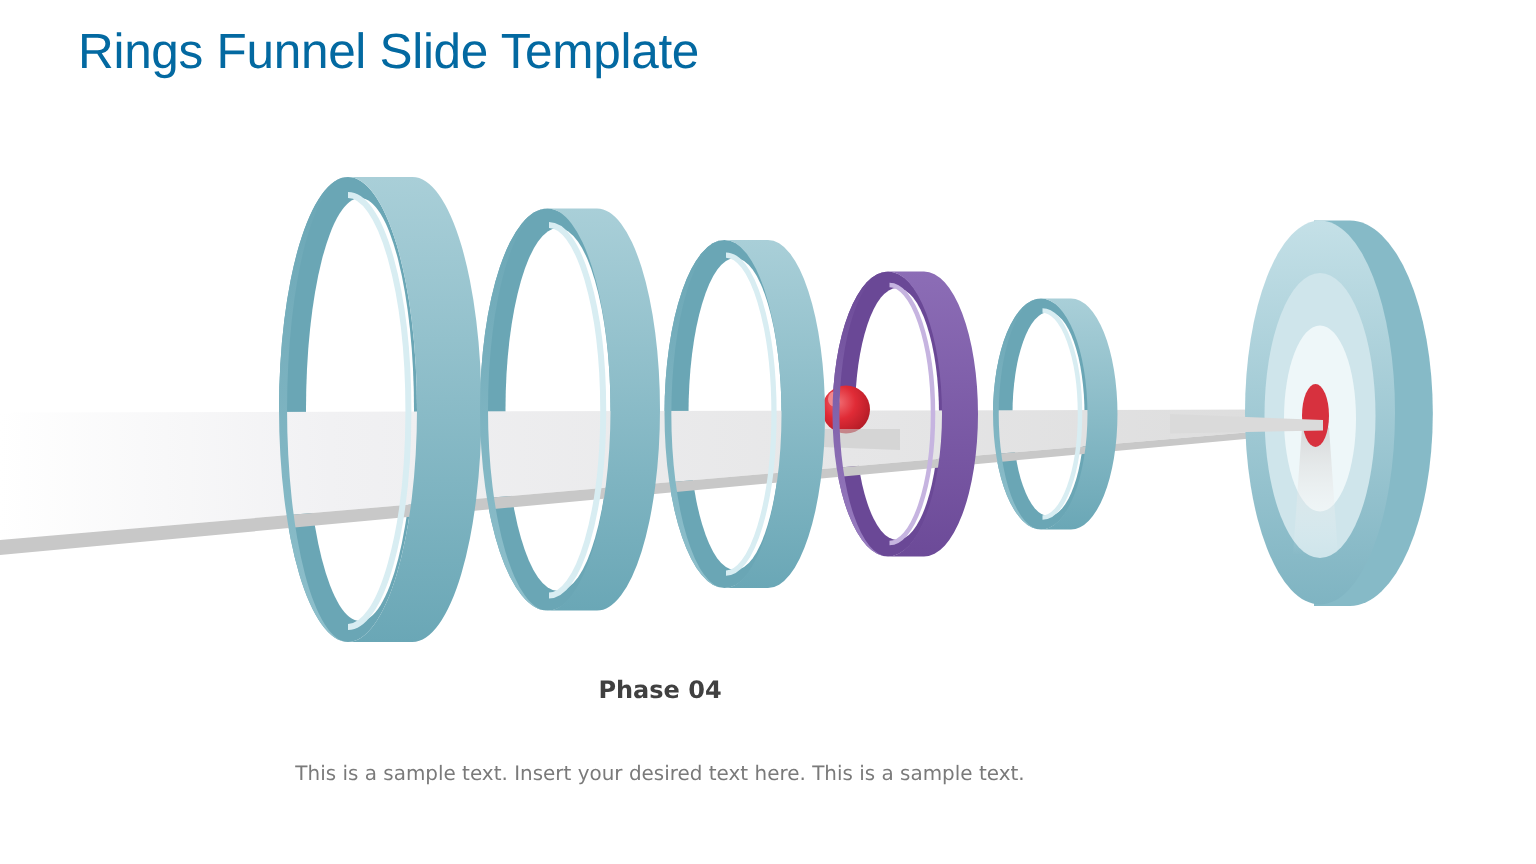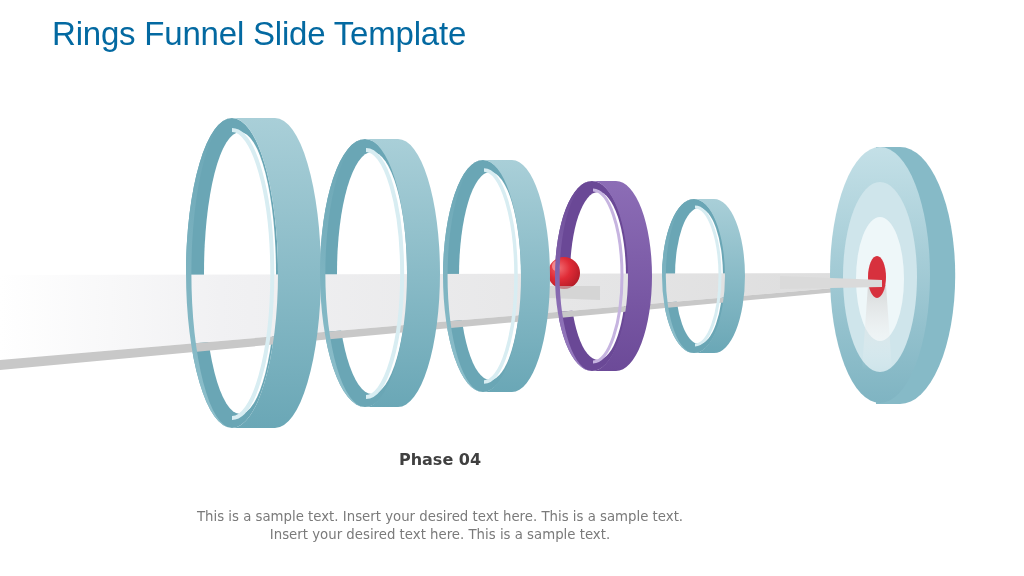--- a/index.html
+++ b/index.html
@@ -117,14 +117,13 @@
     <polygon points="868,285 886,285 892,370 862,370" fill="url(#shaftShadow)" opacity="0.9"></polygon>
     <ellipse cx="877" cy="277" rx="9" ry="21" fill="#d7313e"></ellipse>
   </g>
 
   <polygon points="780,276 882,280 882,287 780,289" fill="#dadada"></polygon>
 </svg>
 
 <div class="caption phase-title">Phase 04</div>
 <div class="caption phase-desc">
   <span>This is a sample text. Insert your desired text here. This is a sample text.</span>
-  <span>Insert your desired text here. This is a sample text.</span>
 </div>
 
 </body></html>

